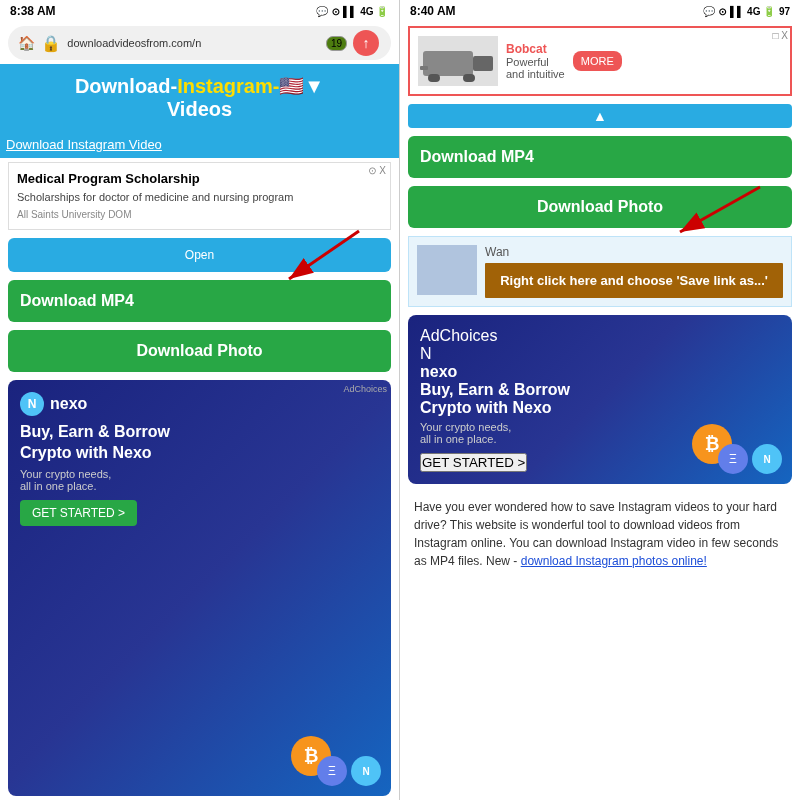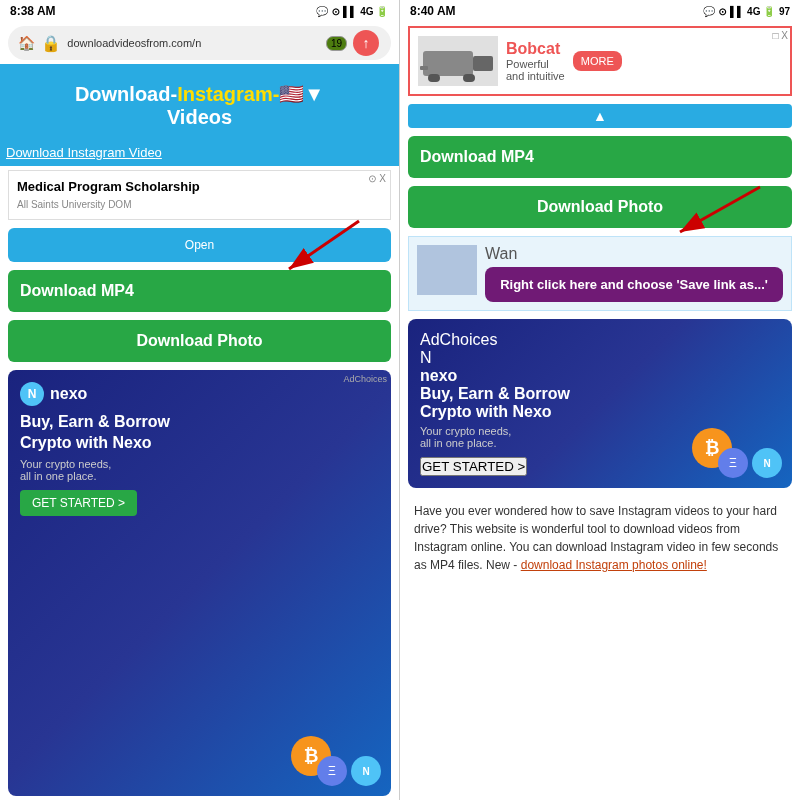--- a/index.html
+++ b/index.html
@@ -84,21 +84,20 @@
     
     .site-header {
       background: #29abe2;
       padding: 10px;
       text-align: center;
     }
     .site-header h1 {
       font-size: 20px;
       font-weight: bold;
       color: #fff;
-      margin-top: 8px;
     }
 
     .subtitle-bar {
       background: #29abe2;
       text-align: left;
       padding: 6px;
       color: #fff;
       font-size: 13px;
       text-decoration: underline;
     }
@@ -272,44 +271,44 @@
       align-items: flex-start;
       gap: 8px;
     }
     .save-link-thumb {
       width: 60px;
       height: 50px;
       background: #ccc;
       flex-shrink: 0;
     }
     .save-link-right { flex: 1; }
-    .save-link-user { font-size: 16px; color: #555; margin-bottom: 4px; }
+    .save-link-user { font-size: 12px; color: #555; margin-bottom: 4px; }
     .save-link-btn {
-      background: #701a75;
+      background: #a16207;
       color: #fff;
       border: none;
-      border-radius: 8px;
+      border-radius: 1px;
       padding: 10px 8px;
       font-size: 13px;
       font-weight: bold;
       cursor: pointer;
       width: 100%;
       text-align: center;
     }
 
     
     .article-text {
       background: #fff;
       margin: 4px 8px;
       padding: 6px;
       font-size: 12px;
       color: #333;
       line-height: 1.5;
     }
-    .article-text a { color: #c2410c; }
+    .article-text a { color: #1d4ed8; }
 
     
     .bobcat-img-box {
       width: 80px;
       height: 50px;
       background: linear-gradient(135deg, #aaa, #ddd);
       display: flex;
       align-items: center;
       justify-content: center;
       font-size: 9px;
@@ -368,21 +367,21 @@
     svg.red-arrow-svg {
       position: absolute;
       pointer-events: none;
     }
 
     .buttons-section {
       position: relative;
     }
 
     .bobcat-logo-text {
-      font-size: 16px;
+      font-size: 12px;
       font-weight: bold;
       color: #e55;
     }
 
     .right-nexo-ad {
       background: linear-gradient(135deg, #1a237e 0%, #283593 50%, #1565c0 100%);
       margin: 4px 8px;
       border-radius: 8px;
       padding: 12px;
       color: #fff;
@@ -424,20 +423,21 @@
   </div>
 
   <div class="subtitle-bar">
     <span>Download Instagram Video</span>
   </div>
 
 
   <div class="ad-banner-left">
     <span class="ad-close">⊙ X</span>
     <h3>Medical Program Scholarship</h3>
+    <p>Scholarships for doctor of medicine and nursing program</p>
     <p class="ad-source">All Saints University DOM</p>
   </div>
 
   <button class="open-btn">Open</button>
 
   <div class="buttons-section">
     
     <svg class="red-arrow-svg" width="120" height="70" style="position:absolute; right:20px; top:-55px; z-index:10;">
       <defs>
         <marker id="arrowhead-l" markerWidth="8" markerHeight="6" refX="8" refY="3" orient="auto">

